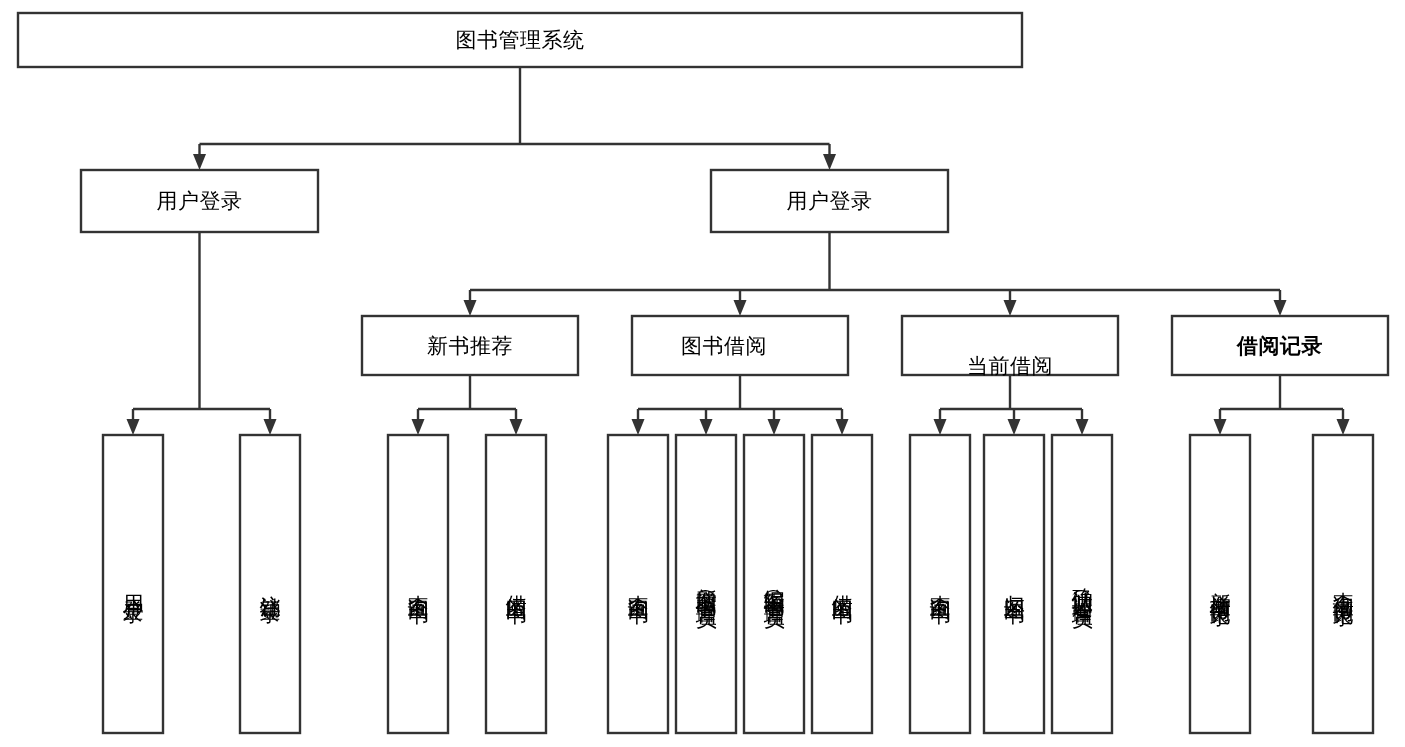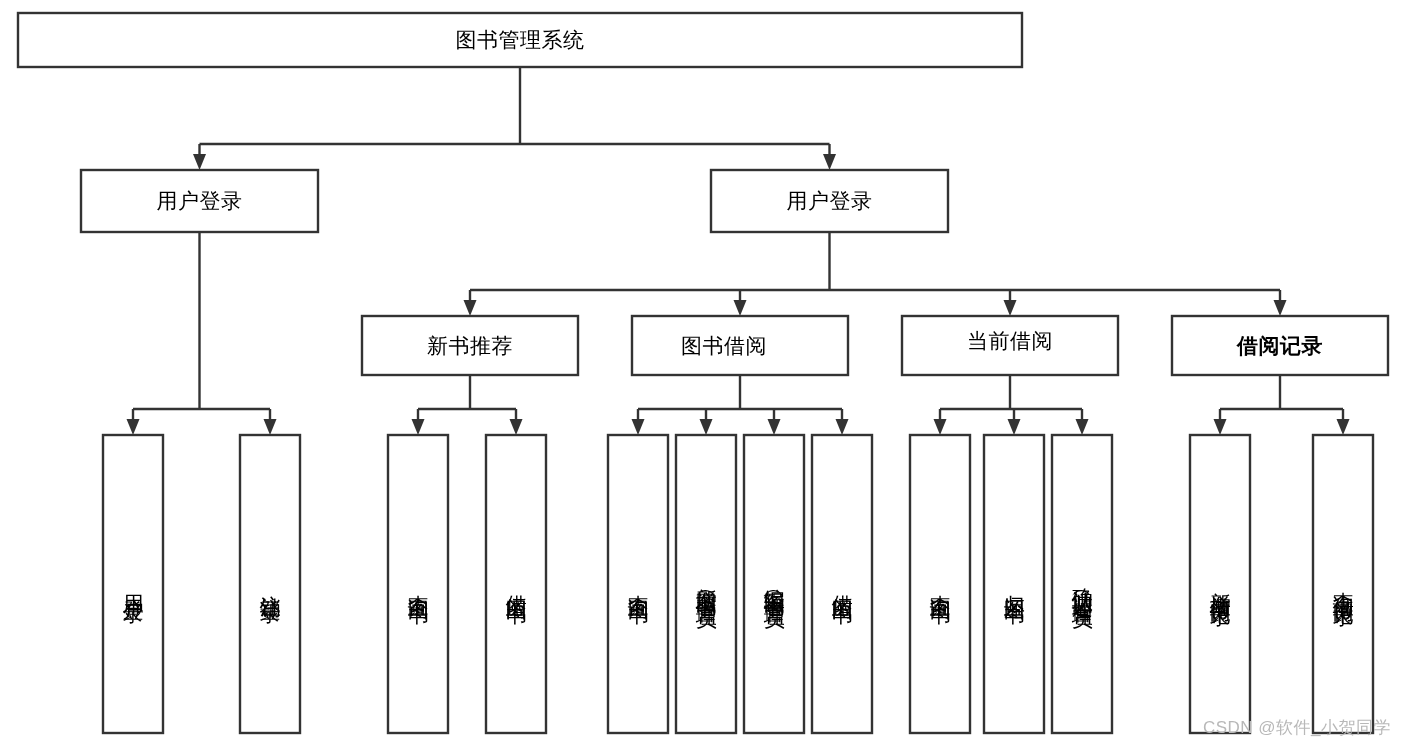--- a/index.html
+++ b/index.html
@@ -168,21 +168,21 @@
       <div class="node-label horizontal" style="left: 18px; top: 13px; width: 1004px; height: 54px;">图书管理系统</div>
       <div class="hit-layer" style="left: 18px; top: 13px; width: 1004px; height: 54px;"></div>
       <div class="node-label horizontal" style="left: 81px; top: 170px; width: 237px; height: 62px;">用户登录</div>
       <div class="hit-layer" style="left: 81px; top: 170px; width: 237px; height: 62px;"></div>
       <div class="node-label horizontal" style="left: 711px; top: 170px; width: 237px; height: 62px;">用户登录</div>
       <div class="hit-layer" style="left: 711px; top: 170px; width: 237px; height: 62px;"></div>
       <div class="node-label horizontal" style="left: 362px; top: 316px; width: 216px; height: 59px;">新书推荐</div>
       <div class="hit-layer" style="left: 362px; top: 316px; width: 216px; height: 59px;"></div>
       <div class="node-label horizontal" style="left: 632px; top: 316px; width: 184px; height: 59px;">图书借阅</div>
       <div class="hit-layer" style="left: 632px; top: 316px; width: 216px; height: 59px;"></div>
-      <div class="node-label horizontal" style="left: 902px; top: 311px; width: 216px; height: 59px;">当前借阅</div>
+      <div class="node-label horizontal" style="left: 902px; top: 336px; width: 216px; height: 59px;">当前借阅</div>
       <div class="hit-layer" style="left: 902px; top: 316px; width: 216px; height: 59px;"></div>
       <div class="node-label horizontal" style="left: 1172px; top: 316px; width: 216px; height: 59px; font-weight: bold;">借阅记录</div>
       <div class="hit-layer" style="left: 1172px; top: 316px; width: 216px; height: 59px;"></div>
       <div class="node-label vertical" style="left: 103px; top: 435px; width: 60px; height: 298px;">用户登录</div>
       <div class="hit-layer" style="left: 103px; top: 435px; width: 60px; height: 298px;"></div>
       <div class="node-label vertical" style="left: 240px; top: 435px; width: 60px; height: 298px;">注销登录</div>
       <div class="hit-layer" style="left: 240px; top: 435px; width: 60px; height: 298px;"></div>
       <div class="node-label vertical" style="left: 388px; top: 435px; width: 60px; height: 298px;">查询图书</div>
       <div class="hit-layer" style="left: 388px; top: 435px; width: 60px; height: 298px;"></div>
       <div class="node-label vertical" style="left: 486px; top: 435px; width: 60px; height: 298px;">借阅图书</div>
@@ -200,15 +200,14 @@
       <div class="node-label vertical" style="left: 984px; top: 435px; width: 60px; height: 298px;">归还图书</div>
       <div class="hit-layer" style="left: 984px; top: 435px; width: 60px; height: 298px;"></div>
       <div class="node-label vertical" style="left: 1052px; top: 435px; width: 60px; height: 298px;">确认归还（管理员）</div>
       <div class="hit-layer" style="left: 1052px; top: 435px; width: 60px; height: 298px;"></div>
       <div class="node-label vertical" style="left: 1190px; top: 435px; width: 60px; height: 298px;">新增借阅记录</div>
       <div class="hit-layer" style="left: 1190px; top: 435px; width: 60px; height: 298px;"></div>
       <div class="node-label vertical" style="left: 1313px; top: 435px; width: 60px; height: 298px;">查询借阅记录</div>
       <div class="hit-layer" style="left: 1313px; top: 435px; width: 60px; height: 298px;"></div>
     </div>
 
-  <div class="watermark">CSDN @软件_小贺同学</div>
 
 </div>
 
 </body></html>

